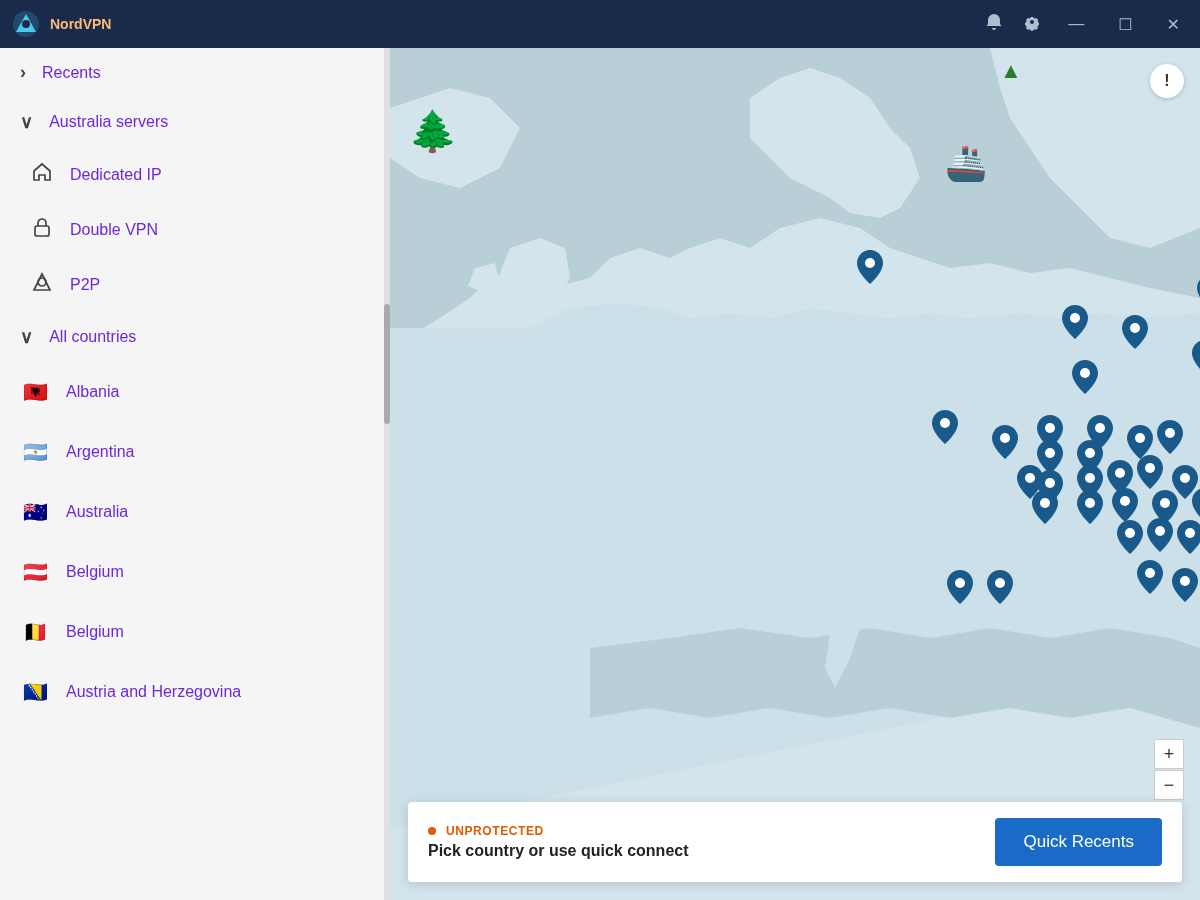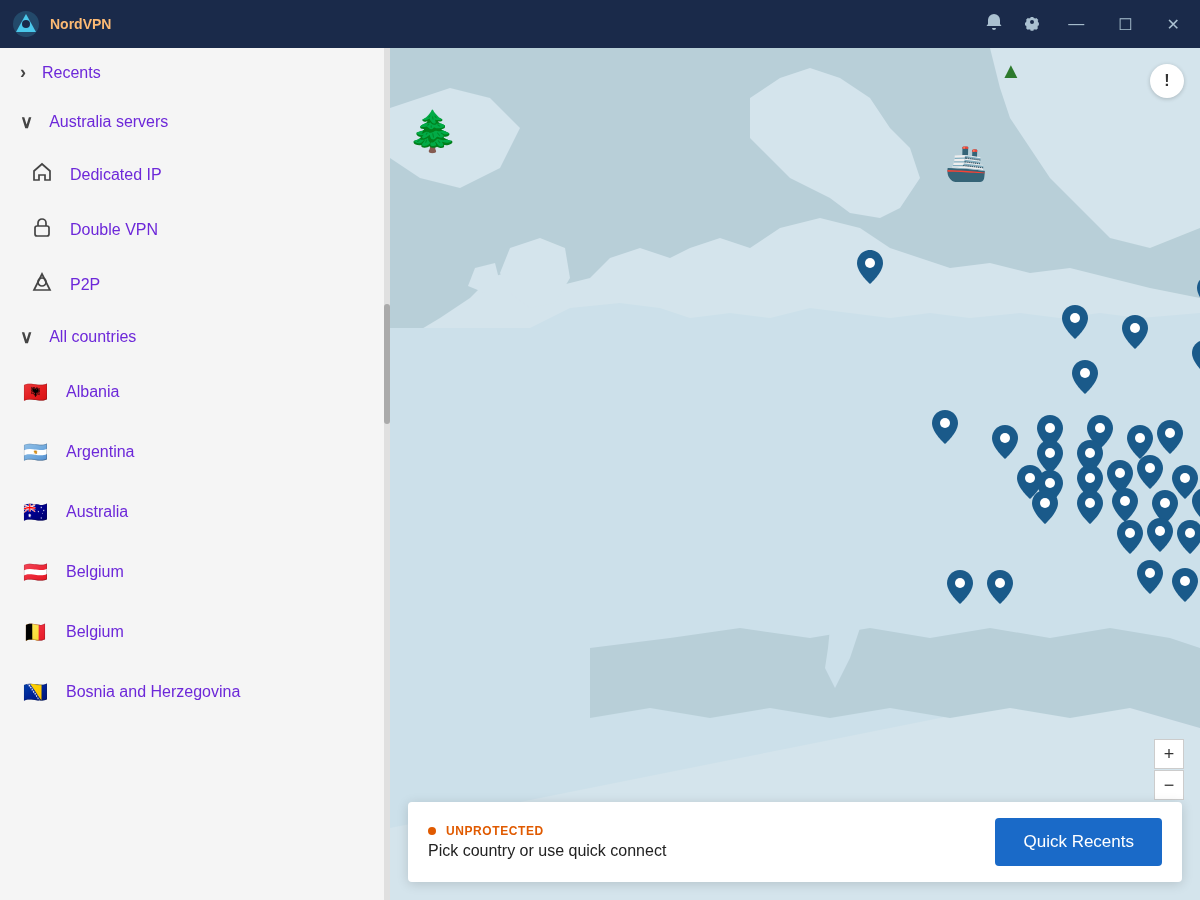--- a/index.html
+++ b/index.html
@@ -196,21 +196,21 @@
       display: inline-block;
       width: 8px;
       height: 8px;
       background: #e05a00;
       border-radius: 50%;
       margin-right: 6px;
     }
     .status-message {
       font-size: 16px;
       color: #222;
-      font-weight: 400;
+      font-weight: 700;
     }
     .quick-connect-btn {
       background: #1a6ac8;
       color: #fff;
       border: none;
       border-radius: 4px;
       padding: 14px 28px;
       font-size: 17px;
       font-weight: 500;
       cursor: pointer;
@@ -383,21 +383,21 @@
         <span class="sidebar-item-label">Belgium</span>
       </div>
 
       <div class="sidebar-item">
         <span class="flag-circle">🇧🇪</span>
         <span class="sidebar-item-label">Belgium</span>
       </div>
 
       <div class="sidebar-item">
         <span class="flag-circle">🇧🇦</span>
-        <span class="sidebar-item-label">Bosnia and Herzegovina</span>
+        <span class="sidebar-item-label">Austria and Herzegovina</span>
       </div>
 
       <div class="scrollbar-track">
         <div class="scrollbar-thumb"></div>
       </div>
     </div>
   </div>
 
   <div class="map-area">
     

